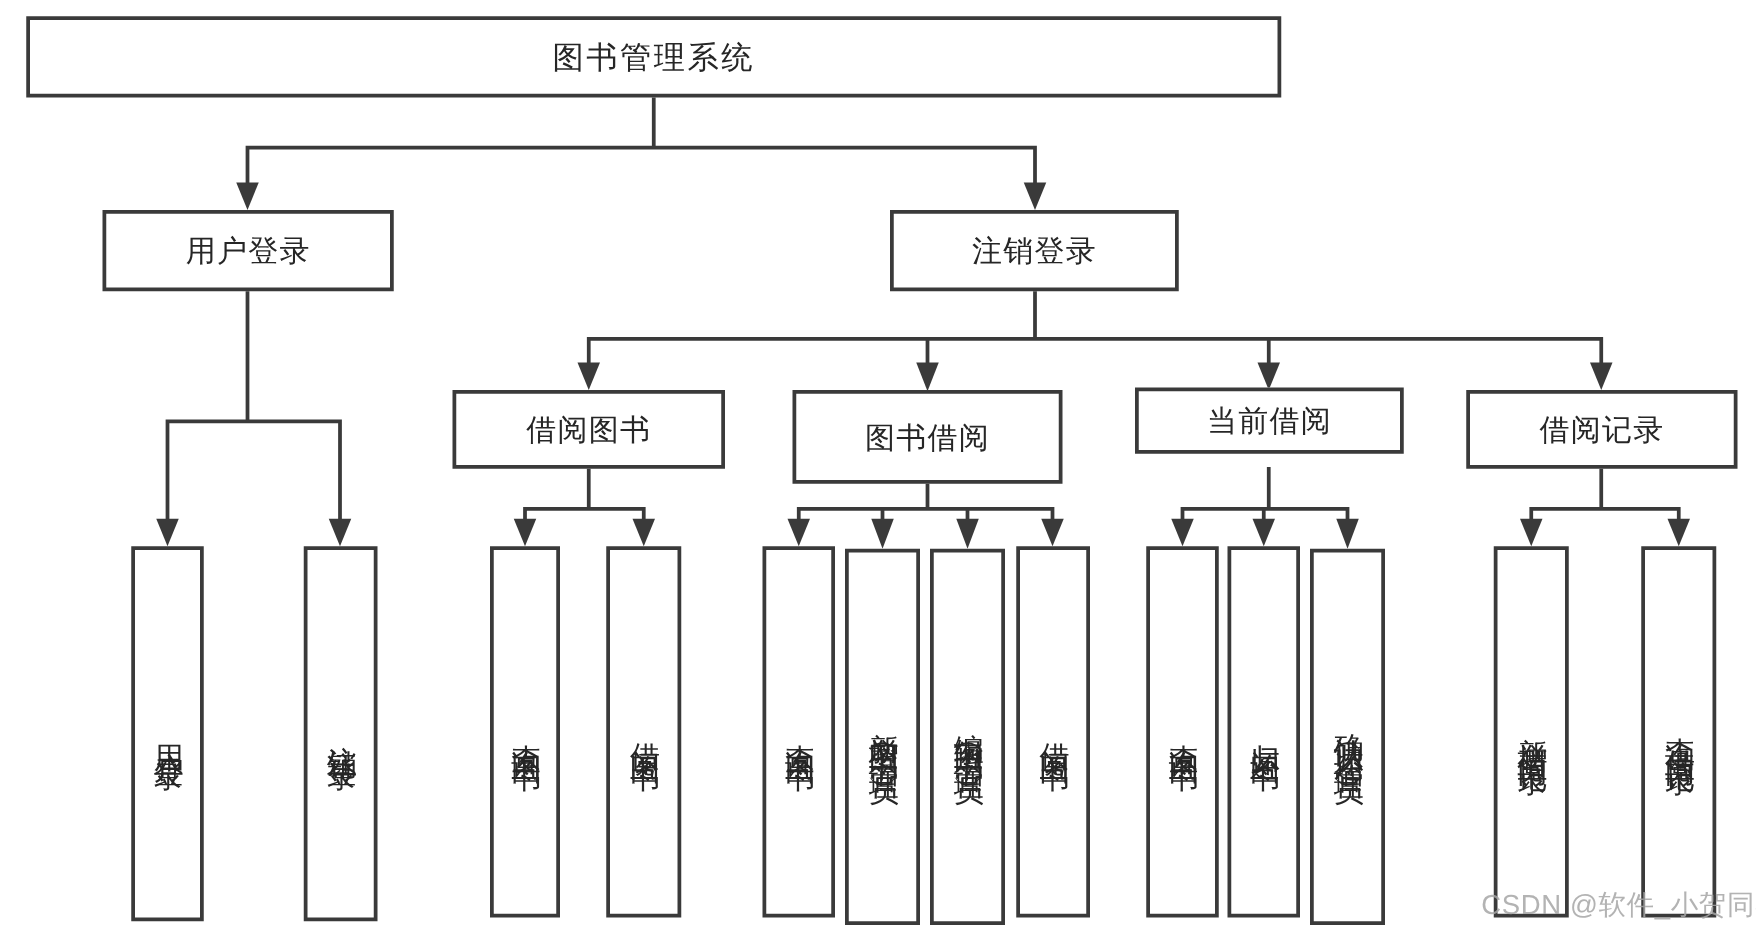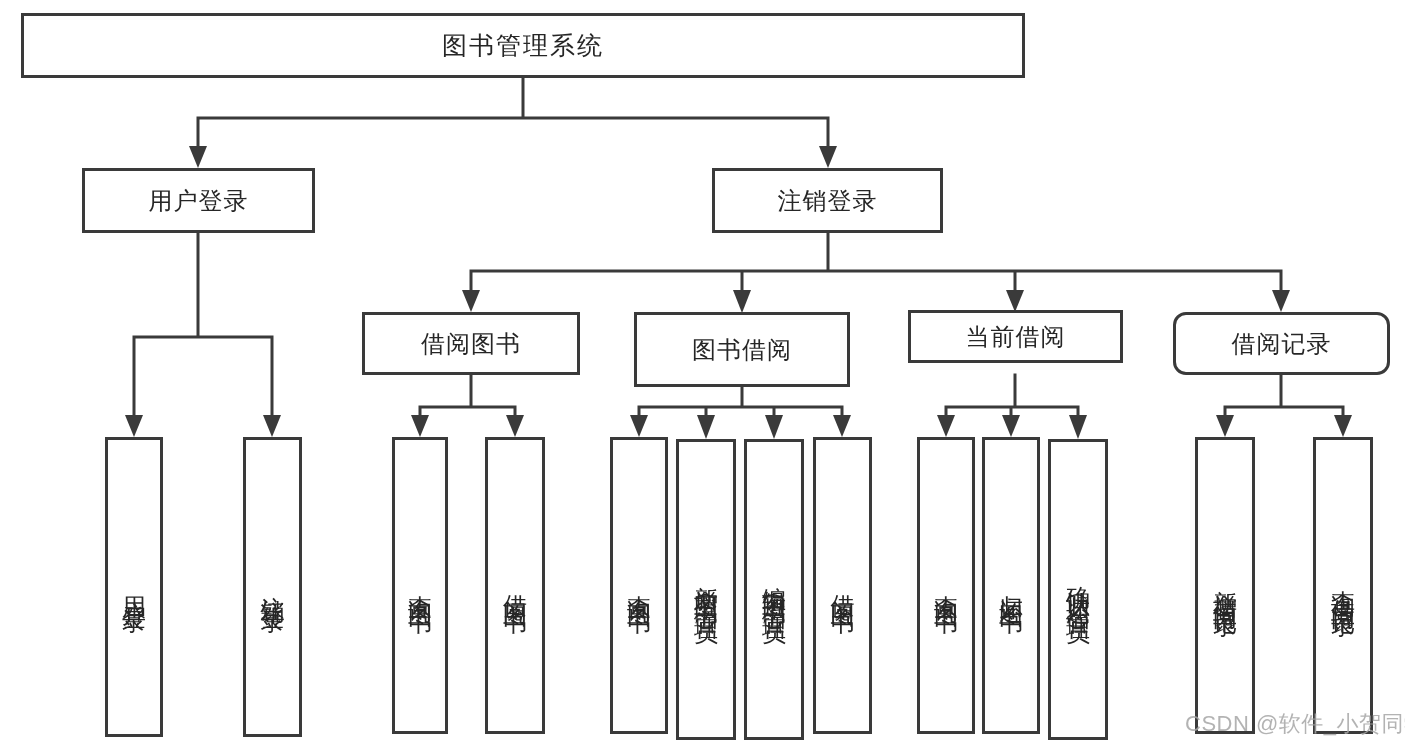--- a/index.html
+++ b/index.html
@@ -95,21 +95,21 @@
   </svg>
 
   <div class="node root-node" style="left:21px; top:13px; width:1004px; height:65px;">图书管理系统</div>
 
   <div class="node hnode" style="left:82px; top:168px; width:233px; height:65px;">用户登录</div>
   <div class="node hnode" style="left:712px; top:168px; width:231px; height:65px;">注销登录</div>
 
   <div class="node hnode" style="left:362px; top:312px; width:218px; height:63px;">借阅图书</div>
   <div class="node hnode" style="left:634px; top:312px; width:216px; height:75px;">图书借阅</div>
   <div class="node hnode" style="left:908px; top:310px; width:215px; height:53px;">当前借阅</div>
-  <div class="node hnode" style="left:1173px; top:312px; width:217px; height:63px;border-radius:13px;">借阅记录</div>
+  <div class="node hnode" style="left:1173px; top:312px; width:217px; height:63px;">借阅记录</div>
 
   <div class="node vnode" style="left:105px; top:437px; width:58px; height:300px;">
     <span>用户登录</span>
   </div>
   <div class="node vnode" style="left:243px; top:437px; width:59px; height:300px;">
     <span>注销登录</span>
   </div>
 
   <div class="node vnode" style="left:392px; top:437px; width:56px; height:297px;">
     <span>查询图书</span>

